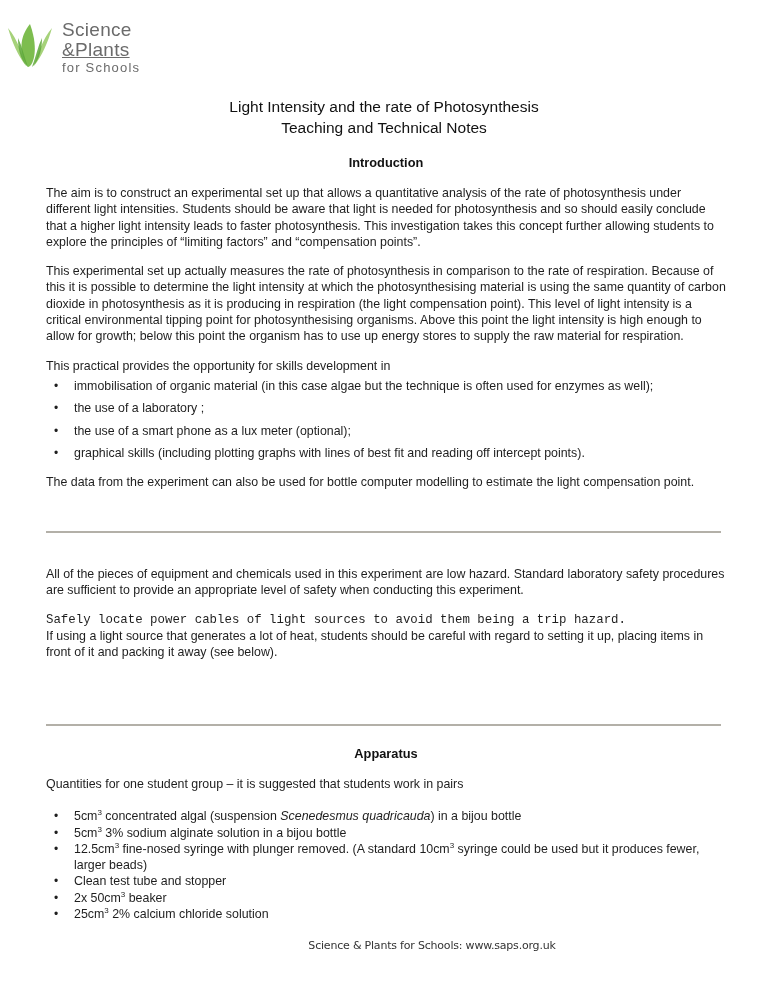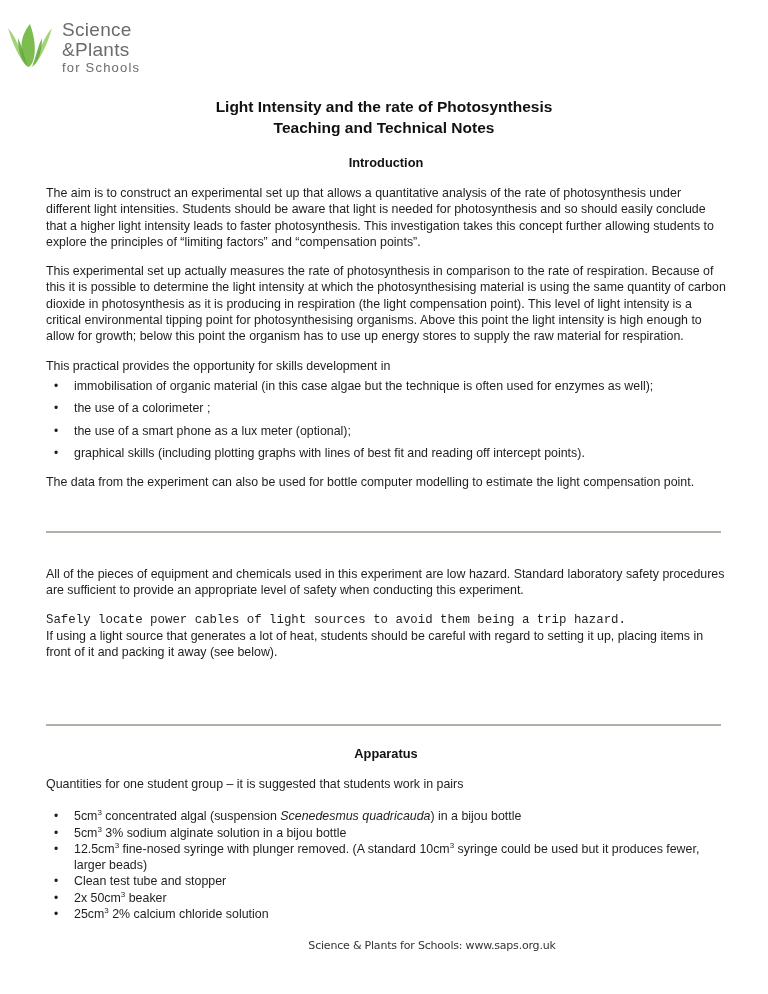--- a/index.html
+++ b/index.html
@@ -4,25 +4,25 @@
 <style>
   html, body { margin: 0; padding: 0; background: #ffffff; }
   body {
     width: 768px; height: 994px; position: relative; overflow: hidden;
     font-family: "Liberation Sans", sans-serif; color: #1a1a1a;
   }
   .logo { position: absolute; left: 6px; top: 14px; width: 200px; height: 62px; }
   .logo-mark { position: absolute; left: 0; top: 8px; width: 48px; height: 46px; }
   .logo-text { position: absolute; left: 56px; top: 6px; color: #6b6b6b; line-height: 1; }
   .logo-text .l1 { font-size: 19px; letter-spacing: 0.3px; display: block; }
-  .logo-text .l2 { font-size: 19px; letter-spacing: 0.3px; display: block; margin-top: 1px; }
+  .logo-text .l2 { font-size: 19px; letter-spacing: 0.3px; display: block; margin-top: 1px; text-decoration: underline; }
   .logo-text .l3 { font-size: 13px; letter-spacing: 1.2px; display: block; margin-top: 2px; }
 
   .title-block { position: absolute; left: 0; width: 768px; top: 96px; text-align: center; }
-  .title-block div { font-weight: bold; font-size: 15.5px; line-height: 21px; color: #111; }
+  .title-block div { font-weight: normal; font-size: 15.5px; line-height: 21px; color: #111; }
 
   .content { position: absolute; left: 46px; width: 680px; font-size: 12.4px; line-height: 16.3px; color: #1e1e1e; }
   .content h2 { font-size: 12.8px; font-weight: bold; margin: 0; line-height: 16px; color: #111; text-align: center; }
   .content p { margin: 0; }
   .content ul { margin: 0; padding: 0; list-style: none; }
   .content li { position: relative; padding-left: 28px; }
   .content li .bullet { position: absolute; left: 8px; top: 0; font-size: 12px; }
   .content sup { font-size: 8px; line-height: 0; vertical-align: 5px; }
 
   .rule { position: absolute; left: 46px; width: 675px; height: 2px; background: #b3b0a8; }
@@ -52,21 +52,21 @@
   <div>Teaching and Technical Notes</div>
 </div>
 
 <div class="content" style="top:155px;">
   <h2>Introduction</h2>
   <p style="margin-top:14px;">The aim is to construct an experimental set up that allows a quantitative analysis of the rate of photosynthesis under different light intensities. Students should be aware that light is needed for photosynthesis and so should easily conclude that a higher light intensity leads to faster photosynthesis. This investigation takes this concept further allowing students to explore the principles of “limiting factors” and “compensation points”.</p>
   <p style="margin-top:13px;">This experimental set up actually measures the rate of photosynthesis in comparison to the rate of respiration. Because of this it is possible to determine the light intensity at which the photosynthesising material is using the same quantity of carbon dioxide in photosynthesis as it is producing in respiration (the light compensation point). This level of light intensity is a critical environmental tipping point for photosynthesising organisms. Above this point the light intensity is high enough to allow for growth; below this point the organism has to use up energy stores to supply the raw material for respiration.</p>
   <p style="margin-top:13px;">This practical provides the opportunity for skills development in</p>
   <ul style="margin-top:4px;">
     <li style="margin-bottom:6px;"><span class="bullet">•</span><span>immobilisation of organic material (in this case algae but the technique is often used for enzymes as well);</span></li>
-    <li style="margin-bottom:6px;"><span class="bullet">•</span><span>the use of a colorimeter ;</span></li>
+    <li style="margin-bottom:6px;"><span class="bullet">•</span><span>the use of a laboratory ;</span></li>
     <li style="margin-bottom:6px;"><span class="bullet">•</span><span>the use of a smart phone as a lux meter (optional);</span></li>
     <li><span class="bullet">•</span><span>graphical skills (including plotting graphs with lines of best fit and reading off intercept points).</span></li>
   </ul>
   <p style="margin-top:13px;">The data from the experiment can also be used for bottle computer modelling to estimate the light compensation point.</p>
 </div>
 
 <div class="rule" style="top:531px;"></div>
 
 <div class="content" style="top:552px;">
   <p style="margin-top:14px;">All of the pieces of equipment and chemicals used in this experiment are low hazard. Standard laboratory safety procedures are sufficient to provide an appropriate level of safety when conducting this experiment.</p>

